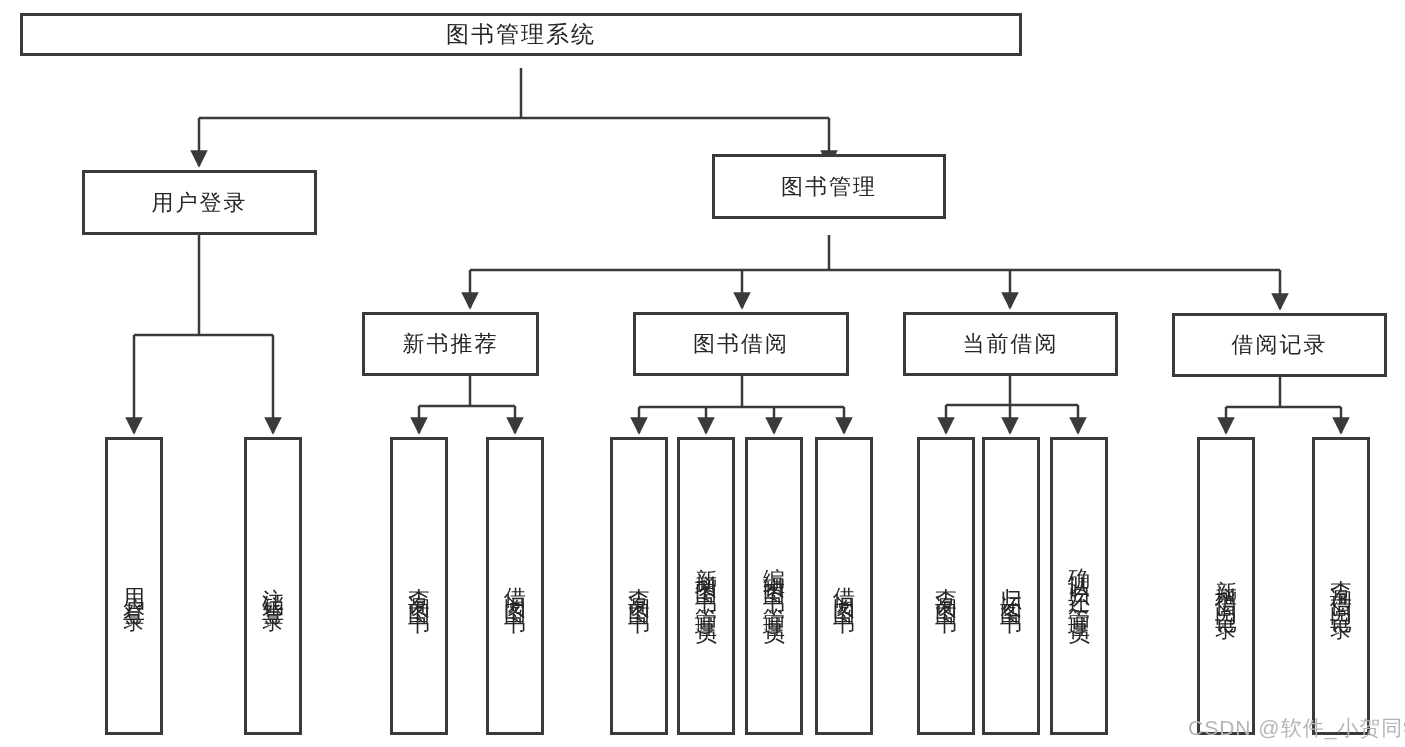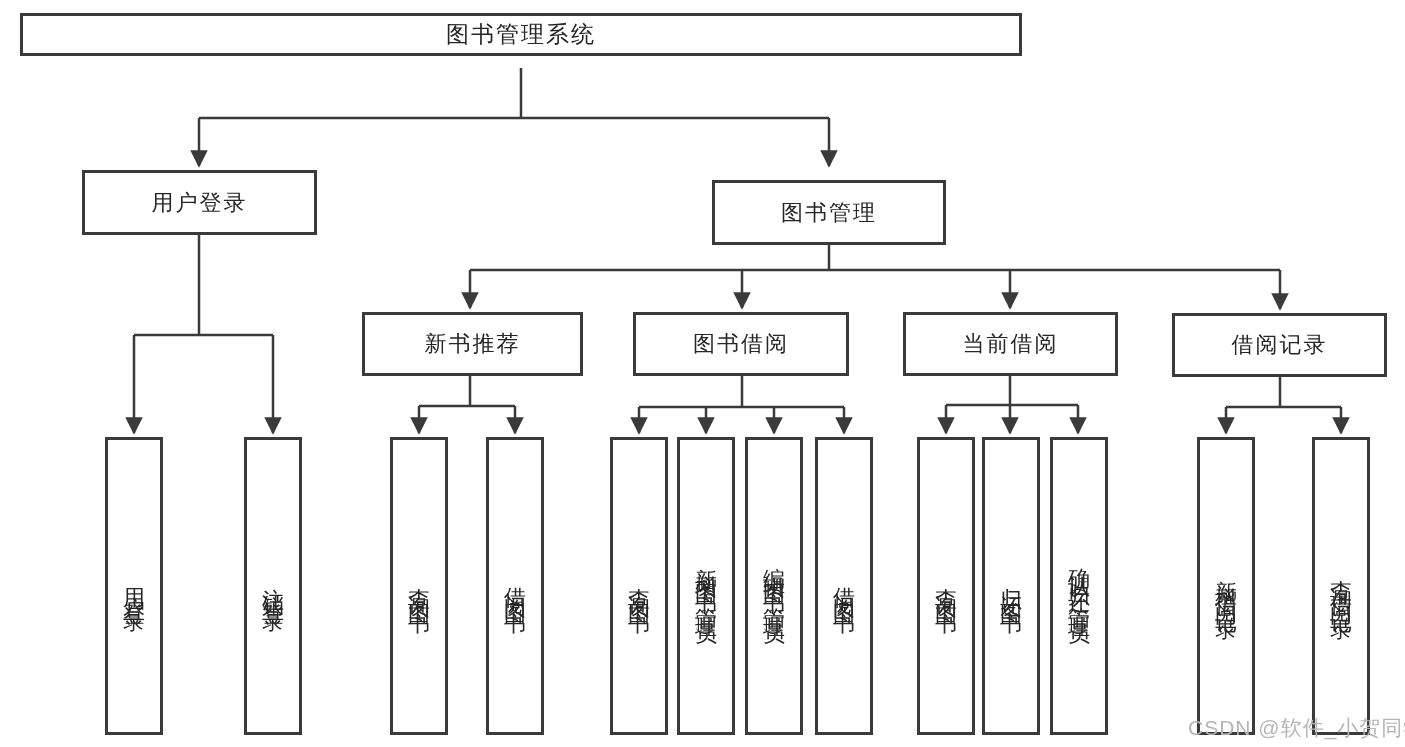--- a/index.html
+++ b/index.html
@@ -103,23 +103,23 @@
 
       <path d="M1280,377 L1280,407 M1226,407 L1341,407"></path>
       <line x1="1226" y1="407" x2="1226" y2="433" marker-end="url(#arw)"></line>
       <line x1="1341" y1="407" x2="1341" y2="433" marker-end="url(#arw)"></line>
     </g>
   </svg>
 
   <div class="box hbox root-title" style="left:20px; top:13px; width:1002px; height:43px;">图书管理系统</div>
 
   <div class="box hbox" style="left:82px; top:170px; width:235px; height:65px;">用户登录</div>
-  <div class="box hbox" style="left:712px; top:180px; width:234px; height:65px;">图书管理</div>
+  <div class="box hbox" style="left:712px; top:154px; width:234px; height:65px;">图书管理</div>
 
-  <div class="box hbox" style="left:362px; top:312px; width:221px; height:64px;text-align:center;">新书推荐</div>
+  <div class="box hbox" style="left:362px; top:312px; width:177px; height:64px;text-align:center;">新书推荐</div>
   <div class="box hbox" style="left:633px; top:312px; width:216px; height:64px;">图书借阅</div>
   <div class="box hbox" style="left:903px; top:312px; width:215px; height:64px;">当前借阅</div>
   <div class="box hbox" style="left:1172px; top:313px; width:215px; height:64px;">借阅记录</div>
 
   <div class="box leaf" style="left:105px; top:437px; width:58px; height:298px;">用户登录</div>
   <div class="box leaf" style="left:244px; top:437px; width:58px; height:298px;">注销登录</div>
 
   <div class="box leaf" style="left:390px; top:437px; width:58px; height:298px;">查询图书</div>
   <div class="box leaf" style="left:486px; top:437px; width:58px; height:298px;">借阅图书</div>
 

